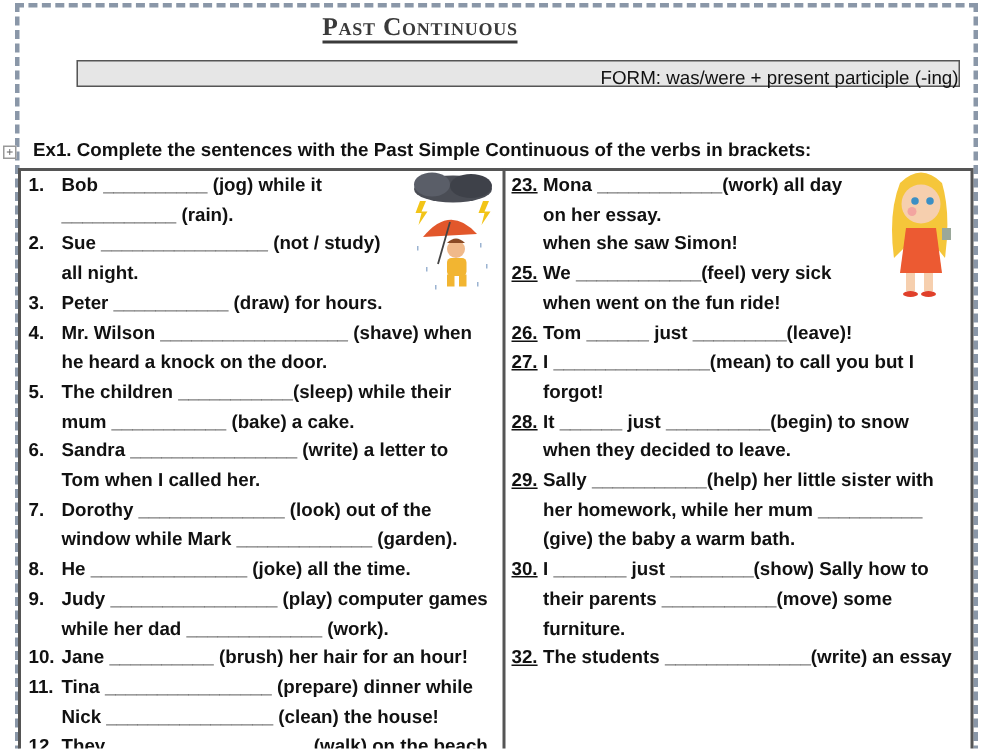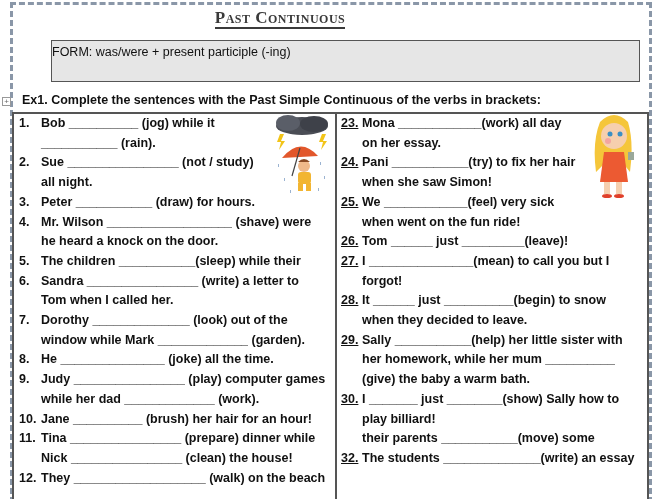--- a/index.html
+++ b/index.html
@@ -16,23 +16,23 @@
     }
     .title {
       position: absolute; top: 8px; left: 0; width: 560px; text-align: center;
       font-family: "Liberation Serif", "DejaVu Serif", serif;
       font-weight: bold; font-size: 17px; letter-spacing: 0.5px; color: #3a3a3a;
     }
     .title span {
       font-variant: small-caps; border-bottom: 2px solid #3a3a3a; padding-bottom: 0px;
     }
     .form-box {
-      position: absolute; left: 51px; top: 40px; width: 589px; height: 42px;
+      position: absolute; left: 51px; top: 40px; width: 589px; height: 18px;
       background: #e6e6e6; border: 1.5px solid #555; box-sizing: border-box;
-      text-align: left; font-size: 12.5px; line-height: 23px; color: #111;
+      text-align: right; font-size: 12.5px; line-height: 23px; color: #111;
     }
     .instructions {
       position: absolute; left: 22px; top: 93px; font-size: 12.5px; font-weight: bold; color: #111;
     }
     .move-handle {
       position: absolute; left: 2px; top: 97px; width: 9px; height: 9px;
       border: 1px solid #999; box-sizing: border-box; font-size: 8px; line-height: 7px;
       text-align: center; color: #666; background: #fff;
     }
     .table {
@@ -89,31 +89,35 @@
     <div class="item">
       <span class="num"></span>
       <span class="txt">all night.</span>
     </div>
     <div class="item">
       <span class="num">3.</span>
       <span class="txt">Peter ___________ (draw) for hours.</span>
     </div>
     <div class="item">
       <span class="num">4.</span>
-      <span class="txt">Mr. Wilson __________________ (shave) were</span>
+      <span class="txt">Mr. Wilson __________________ (shave) when</span>
     </div>
     <div class="item">
       <span class="num"></span>
       <span class="txt">he heard a knock on the door.</span>
     </div>
     <div class="item">
       <span class="num">5.</span>
       <span class="txt">The children ___________(sleep) while their</span>
     </div>
     <div class="item">
+      <span class="num"></span>
+      <span class="txt">mum  ___________ (bake) a cake.</span>
+    </div>
+    <div class="item">
       <span class="num">6.</span>
       <span class="txt">Sandra ________________ (write) a letter to</span>
     </div>
     <div class="item">
       <span class="num"></span>
       <span class="txt">Tom when I called her.</span>
     </div>
     <div class="item">
       <span class="num">7.</span>
       <span class="txt">Dorothy ______________ (look) out of the</span>
@@ -154,24 +158,20 @@
 <div class="col right" id="rightCol">
     <div class="item">
       <span class="num">23.</span>
       <span class="txt">Mona ____________(work) all day</span>
     </div>
     <div class="item">
       <span class="num"></span>
       <span class="txt">on her  essay.</span>
     </div>
     <div class="item">
-      <span class="num">24.</span>
-      <span class="txt">Pani ___________(try) to fix her hair</span>
-    </div>
-    <div class="item">
       <span class="num"></span>
       <span class="txt">when she saw Simon!</span>
     </div>
     <div class="item">
       <span class="num">25.</span>
       <span class="txt">We ____________(feel) very sick</span>
     </div>
     <div class="item">
       <span class="num"></span>
       <span class="txt">when went on the fun ride!</span>
@@ -207,25 +207,25 @@
     <div class="item">
       <span class="num"></span>
       <span class="txt">(give) the baby a warm bath.</span>
     </div>
     <div class="item">
       <span class="num">30.</span>
       <span class="txt">I _______ just ________(show) Sally how to</span>
     </div>
     <div class="item">
       <span class="num"></span>
-      <span class="txt">play billiard!</span>
-    </div>
-    <div class="item">
-      <span class="num"></span>
       <span class="txt">their parents ___________(move) some</span>
+    </div>
+    <div class="item">
+      <span class="num"></span>
+      <span class="txt">furniture.</span>
     </div>
     <div class="item">
       <span class="num">32.</span>
       <span class="txt">The students ______________(write) an essay</span>
     </div>
   </div>
 
 <svg class="img-rain" viewBox="0 0 64 84">
   <ellipse cx="32" cy="12" rx="26" ry="9" fill="#4a4d55"></ellipse>
   <ellipse cx="18" cy="9" rx="12" ry="8" fill="#5a5e68"></ellipse>

